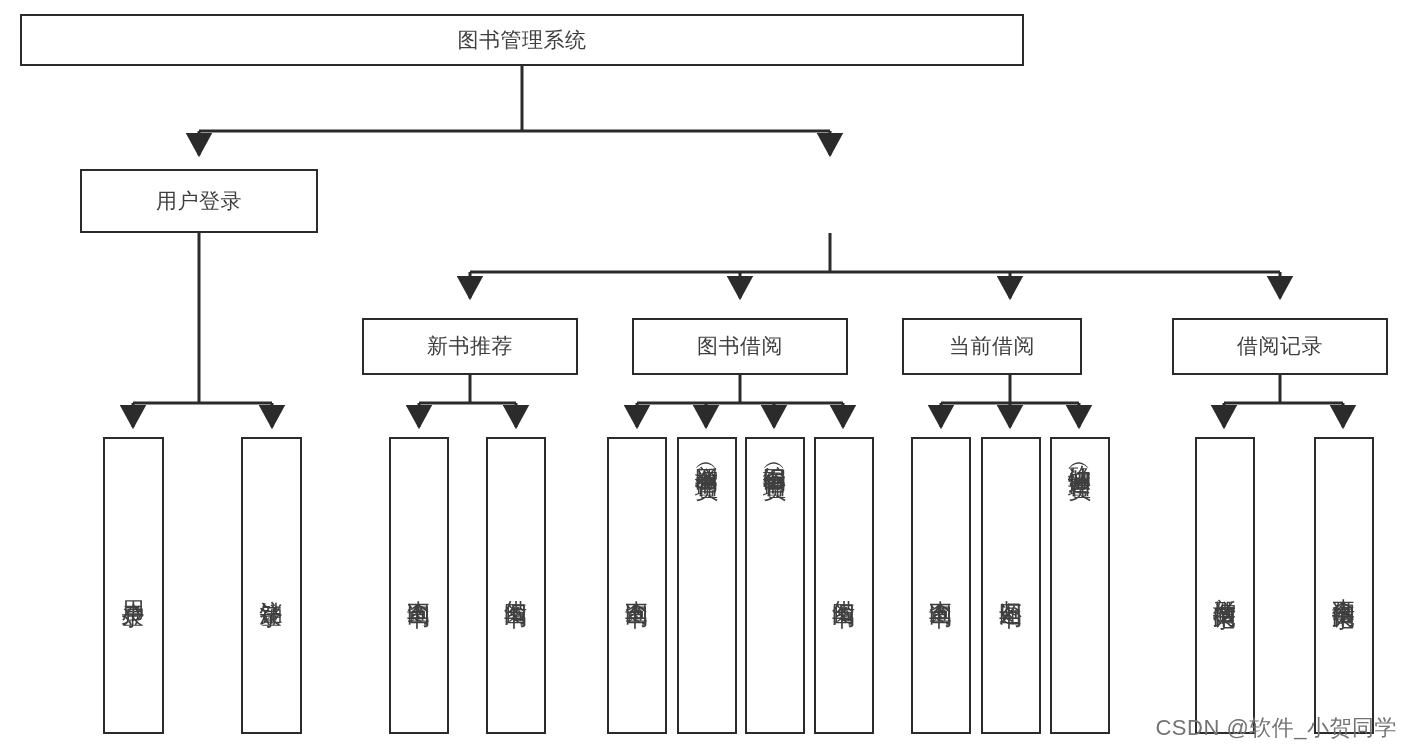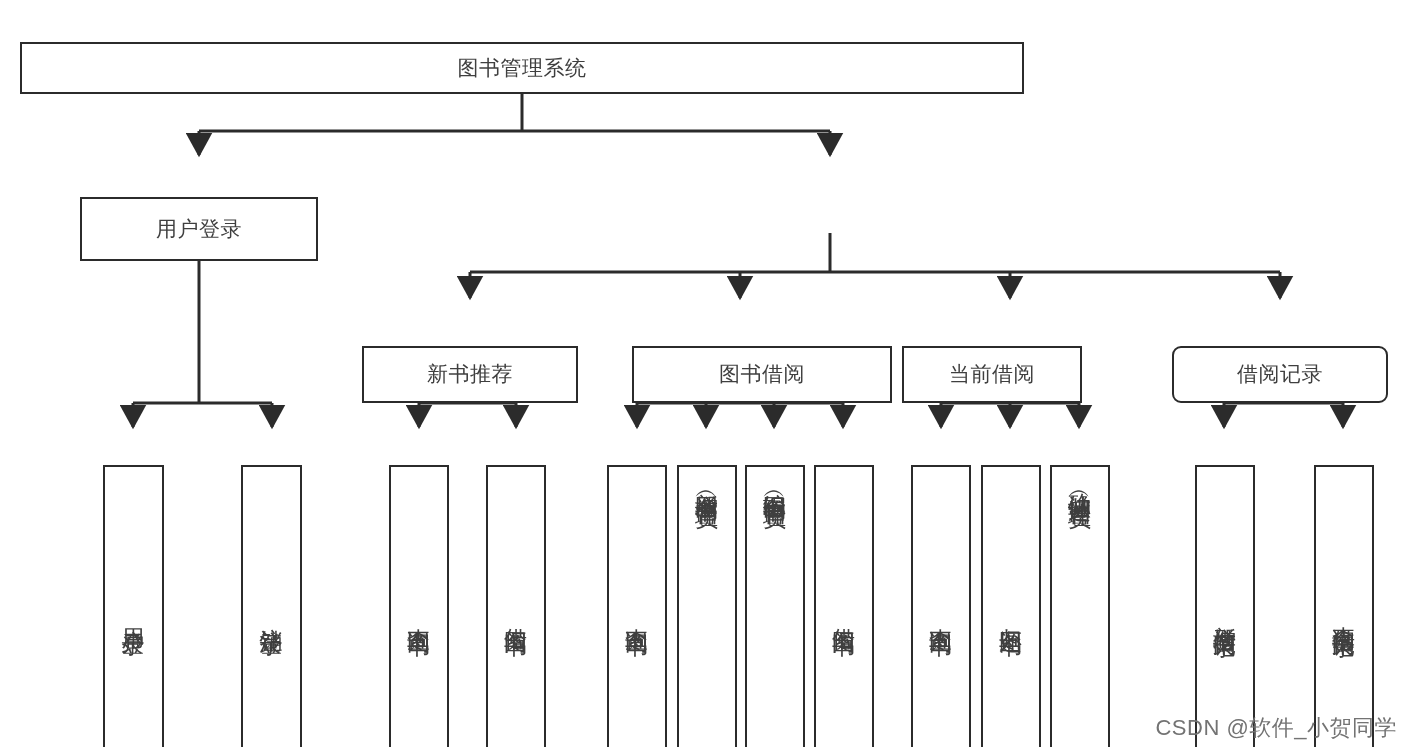--- a/index.html
+++ b/index.html
@@ -27,21 +27,20 @@
   }
   .node {
     position: absolute;
     box-sizing: border-box;
     background: #ffffff;
     border: 2px solid #2b2b2b;
     display: flex;
     align-items: center;
     justify-content: center;
     color: #3a3a3a;
-    margin-top: 28px;
   }
   .node .label {
     display: block;
     text-align: center;
     line-height: 1.15;
     color: #3f3f3f;
   }
   .node.horiz .label {
     font-size: 21px;
     letter-spacing: 0.5px;
@@ -134,27 +133,27 @@
     <span class="label">图书管理系统</span>
   </div>
 
   <div class="node horiz" style="left:80px; top:169px; width:238px; height:64px;">
     <span class="label">用户登录</span>
   </div>
 
   <div class="node horiz" style="left:362px; top:318px; width:216px; height:57px;">
     <span class="label">新书推荐</span>
   </div>
-  <div class="node horiz" style="left:632px; top:318px; width:260px; height:57px;">
+  <div class="node horiz" style="left:632px; top:318px; width:216px; height:57px;">
     <span class="label">图书借阅</span>
   </div>
   <div class="node horiz" style="left:902px; top:318px; width:180px; height:57px;">
     <span class="label">当前借阅</span>
   </div>
-  <div class="node horiz" style="left:1172px; top:318px; width:216px; height:57px;border-radius:9px;">
+  <div class="node horiz" style="left:1172px; top:318px; width:216px; height:57px;">
     <span class="label">借阅记录</span>
   </div>
 
   <div class="node vert midpad" style="left:103px; top:437px; width:61px; height:297px;">
     <span class="label">用户登录</span>
   </div>
   <div class="node vert midpad" style="left:241px; top:437px; width:61px; height:297px;">
     <span class="label">注销登录</span>
   </div>
 

